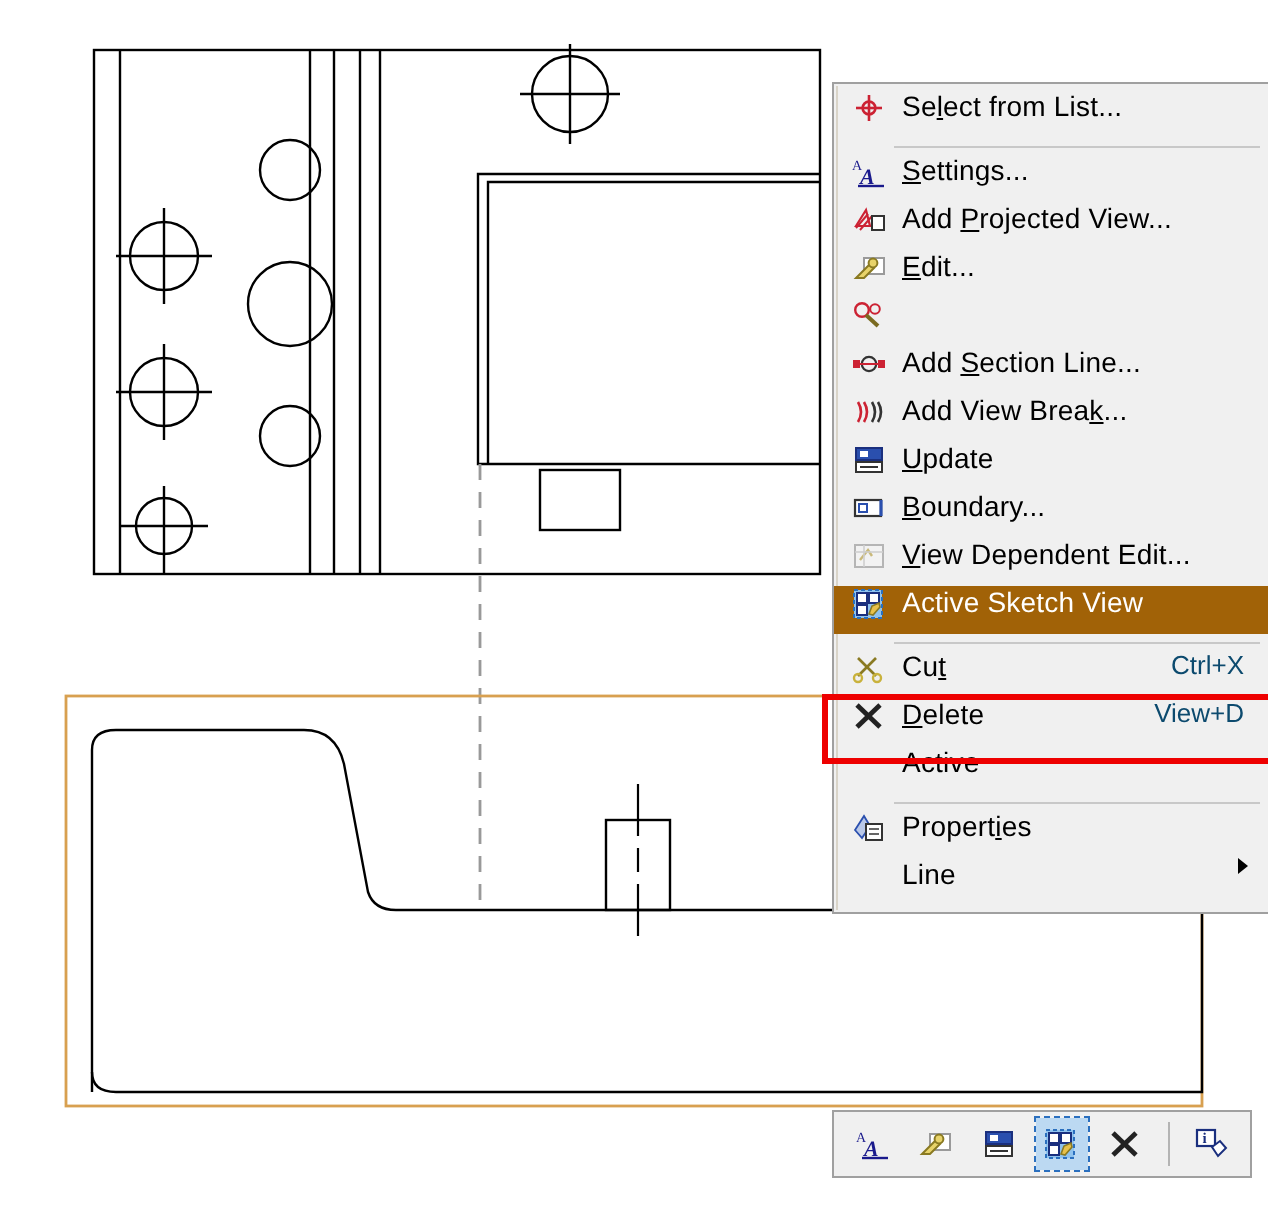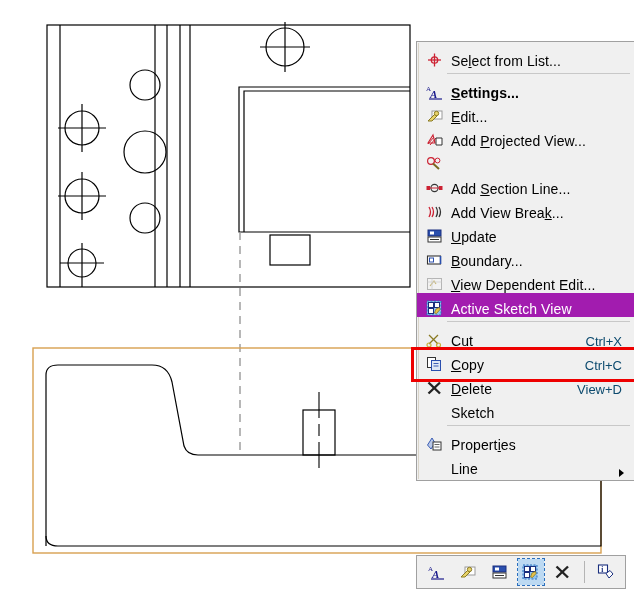--- a/index.html
+++ b/index.html
@@ -12,34 +12,34 @@
   
   #context-menu{
     position:absolute;left:416px;top:41px;width:218px;
     background:#f0f0f0;border:1px solid #a0a0a0;border-right:none;
     box-sizing:border-box;padding:3px 0 3px 0;
   }
   #context-menu .gutter{
     position:absolute;left:1px;top:1px;bottom:1px;width:1px;background:#d9d4c8;
   }
   .menu-item{
-    position:relative;height:24px;display:flex;align-items:flex-end;
+    position:relative;height:24px;display:flex;align-items:flex-start;
     padding:0 6px 0 6px;box-sizing:border-box;white-space:nowrap;
   }
   .menu-item .ic{
     width:22px;height:18px;flex:0 0 22px;display:flex;align-items:center;
     justify-content:center;margin-right:6px;
   }
   .menu-item .lbl{font-size:14px;color:#000;letter-spacing:.1px;}
   .menu-item .lbl u{text-decoration:underline;}
-  .menu-item.bold .lbl{font-weight:bold;}
+  .menu-item.bold .lbl{font-weight:normal;}
   .menu-item .sc{
     margin-left:auto;font-size:13px;color:#0c4a6e;padding-right:6px;
   }
-  .menu-item.selected{background:#a21caf;}
+  .menu-item.selected{background:#a16207;}
   .menu-item.selected .lbl{color:#ffffff;}
   .menu-item .arrow{
     margin-left:auto;width:0;height:0;border-left:5px solid #000;
     border-top:4px solid transparent;border-bottom:4px solid transparent;
     margin-right:4px;
   }
   .menu-sep{height:8px;display:flex;align-items:center;padding:0 4px 0 30px;}
   .menu-sep i{display:block;width:100%;height:1px;background:#c8c8c8;}
 
   
@@ -146,37 +146,37 @@
             <text x="0" y="7" font-family="Liberation Serif, serif" font-size="7" fill="#1a1a8c">A</text>
             <text x="4" y="14" font-family="Liberation Serif, serif" font-size="11" font-style="italic" font-weight="bold" fill="#1a1a8c">A</text>
             <line x1="3" y1="15" x2="16" y2="15" stroke="#1a1a8c" stroke-width="1.2"></line>
           </svg>
         </span>
         <span class="lbl"><u>S</u>ettings...</span>
       </div>
       <div class="menu-item">
         <span class="ic">
           <svg width="17" height="16" viewBox="0 0 17 16" xmlns="http://www.w3.org/2000/svg">
-            <rect x="6" y="3" width="10" height="8" fill="#ffffff" stroke="#9a9a9a" stroke-width="1"></rect>
-            <path d="M2 13 L7 8 L9 6 L11 8 L6 13 Z" fill="#e8d36a" stroke="#8a7a22" stroke-width="1"></path>
-            <circle cx="10.5" cy="5.5" r="2.2" fill="#e8d36a" stroke="#8a7a22" stroke-width="1"></circle>
-          </svg>
-        </span>
-        <span class="lbl"><u>E</u>dit...</span>
-      </div>
-      <div class="menu-item">
-        <span class="ic">
-          <svg width="17" height="16" viewBox="0 0 17 16" xmlns="http://www.w3.org/2000/svg">
             <path d="M2 11 L7 3 L9 11 Z" fill="none" stroke="#cc2233" stroke-width="1.1"></path>
             <line x1="2" y1="12" x2="8" y2="5" stroke="#cc2233" stroke-width="1"></line>
             <line x1="4" y1="13" x2="10" y2="6" stroke="#cc2233" stroke-width="1"></line>
             <path d="M10 13 L10 6 L16 6 L16 13 Z" fill="#ffffff" stroke="#333" stroke-width="1"></path>
           </svg>
         </span>
         <span class="lbl">Add <u>P</u>rojected View...</span>
+      </div>
+      <div class="menu-item">
+        <span class="ic">
+          <svg width="17" height="16" viewBox="0 0 17 16" xmlns="http://www.w3.org/2000/svg">
+            <rect x="6" y="3" width="10" height="8" fill="#ffffff" stroke="#9a9a9a" stroke-width="1"></rect>
+            <path d="M2 13 L7 8 L9 6 L11 8 L6 13 Z" fill="#e8d36a" stroke="#8a7a22" stroke-width="1"></path>
+            <circle cx="10.5" cy="5.5" r="2.2" fill="#e8d36a" stroke="#8a7a22" stroke-width="1"></circle>
+          </svg>
+        </span>
+        <span class="lbl"><u>E</u>dit...</span>
       </div>
       <div class="menu-item">
         <span class="ic">
           <svg width="17" height="16" viewBox="0 0 17 16" xmlns="http://www.w3.org/2000/svg">
             <circle cx="5" cy="5" r="3.4" fill="none" stroke="#cc2233" stroke-width="1.2"></circle>
             <line x1="7" y1="7.5" x2="13" y2="13" stroke="#7a6a20" stroke-width="2"></line>
             <circle cx="11.5" cy="4.5" r="2.4" fill="none" stroke="#cc2233" stroke-width="1"></circle>
           </svg>
         </span>
       </div>
@@ -257,42 +257,30 @@
             <circle cx="3" cy="13" r="2" fill="none" stroke="#c9b23c" stroke-width="1.2"></circle>
             <circle cx="12.5" cy="13" r="2" fill="none" stroke="#c9b23c" stroke-width="1.2"></circle>
           </svg>
         </span>
         <span class="lbl">Cu<u>t</u></span>
         <span class="sc">Ctrl+X</span>
       </div>
       <div class="menu-item">
         <span class="ic">
           <svg width="17" height="16" viewBox="0 0 17 16" xmlns="http://www.w3.org/2000/svg">
-            <rect x="1.5" y="1.5" width="8" height="10" fill="#ffffff" stroke="#333" stroke-width="1"></rect>
-            <rect x="5.5" y="4.5" width="9" height="10" fill="#dfe8f5" stroke="#2a4fae" stroke-width="1"></rect>
-            <line x1="7.5" y1="7.5" x2="12.5" y2="7.5" stroke="#2a4fae" stroke-width="0.9"></line>
-            <line x1="7.5" y1="10" x2="12.5" y2="10" stroke="#2a4fae" stroke-width="0.9"></line>
-          </svg>
-        </span>
-        <span class="lbl"><u>C</u>opy</span>
-        <span class="sc">Ctrl+C</span>
-      </div>
-      <div class="menu-item">
-        <span class="ic">
-          <svg width="17" height="16" viewBox="0 0 17 16" xmlns="http://www.w3.org/2000/svg">
             <line x1="2.5" y1="2.5" x2="14" y2="13.5" stroke="#222" stroke-width="2.4"></line>
             <line x1="14" y1="2.5" x2="2.5" y2="13.5" stroke="#222" stroke-width="2.4"></line>
           </svg>
         </span>
         <span class="lbl"><u>D</u>elete</span>
         <span class="sc">View+D</span>
       </div>
       <div class="menu-item">
         <span class="ic"></span>
-        <span class="lbl">Sketch</span>
+        <span class="lbl">Active</span>
       </div>
       <div class="menu-sep">
         <i></i>
       </div>
       <div class="menu-item">
         <span class="ic">
           <svg width="17" height="16" viewBox="0 0 17 16" xmlns="http://www.w3.org/2000/svg">
             <path d="M1.5 9 L6 2 L9 7 L5 13 Z" fill="#b9c8e8" stroke="#2a4fae" stroke-width="0.9"></path>
             <rect x="7" y="6" width="8" height="8" fill="#ffffff" stroke="#333" stroke-width="1"></rect>
             <line x1="8.5" y1="8.5" x2="13.5" y2="8.5" stroke="#555" stroke-width="0.9"></line>

